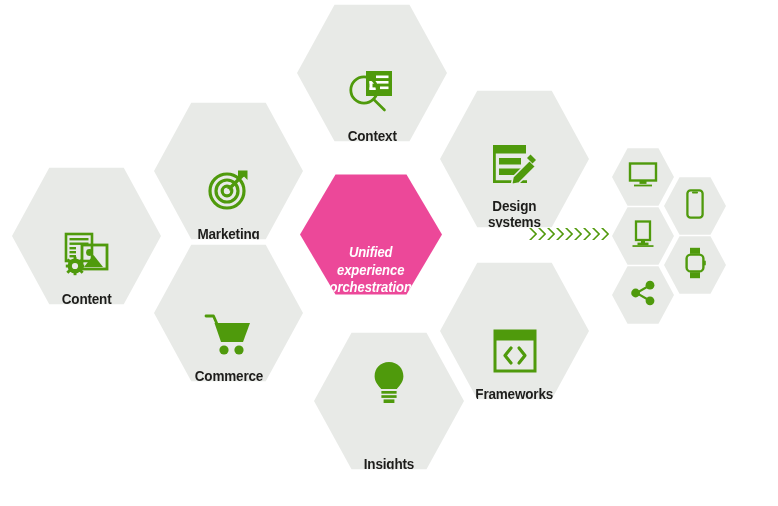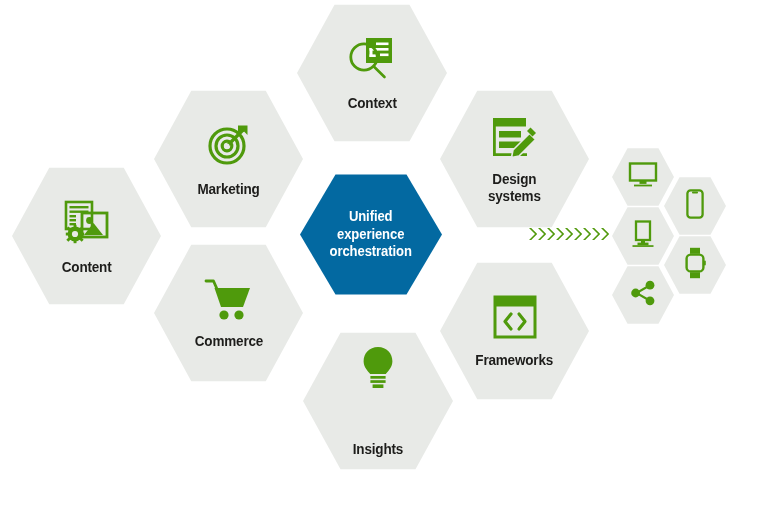--- a/index.html
+++ b/index.html
@@ -17,27 +17,28 @@
     background: #ffffff;
     overflow: hidden;
   }
 
   
   .hex {
     position: absolute;
     display: flex;
     flex-direction: column;
     align-items: center;
-    justify-content: center;
+    justify-content: flex-end;
     box-sizing: border-box;
     background: #e8eae7;
     clip-path: polygon(25% 2%, 75% 2%, 100% 50%, 75% 98%, 25% 98%, 0% 50%);
   }
   .hex.green {
-    background: #0369a1;
+    background: #ec4899;
+    font-style: italic;
   }
   .hex .hexlabel {
     font-family: "Liberation Sans", "DejaVu Sans", sans-serif;
     font-weight: bold;
     font-size: 15px;
     line-height: 1.08;
     letter-spacing: -0.2px;
     color: #1d1d1b;
     text-align: center;
     transform: scaleX(0.9);
@@ -48,24 +49,24 @@
     line-height: 1.22;
     letter-spacing: -0.1px;
   }
   .hex .hexicon {
     display: block;
     line-height: 0;
   }
 
   
   #hex-content    { left: 12px;  top: 165px; width: 149px; height: 142px; }
-  #hex-marketing  { left: 154px; top: 88px;  width: 149px; height: 142px; }
+  #hex-marketing  { left: 154px; top: 100px;  width: 149px; height: 142px; }
   #hex-commerce   { left: 154px; top: 242px; width: 149px; height: 142px; }
   #hex-context    { left: 297px; top: 2px;   width: 150px; height: 142px; }
-  #hex-insights   { left: 303px; top: 330px; width: 150px; height: 142px; gap: 36px; }
+  #hex-insights   { left: 314px; top: 330px; width: 150px; height: 142px; gap: 36px; }
   #hex-center     { left: 300px; top: 172px; width: 142px; height: 125px; }
   #hex-design     { left: 440px; top: 88px;  width: 149px; height: 142px; }
   #hex-frameworks { left: 440px; top: 260px; width: 149px; height: 142px; }
 
   #hex-content   .hexicon { margin-bottom: 12px; }
   #hex-marketing .hexicon { margin-bottom: 13px; }
   #hex-commerce  .hexicon { margin-bottom: 12px; }
   #hex-context   .hexicon { margin-bottom: 14px; }
   #hex-insights  .hexicon { margin-bottom: 14px; }
   #hex-design    .hexicon { margin-bottom: 11px; }

